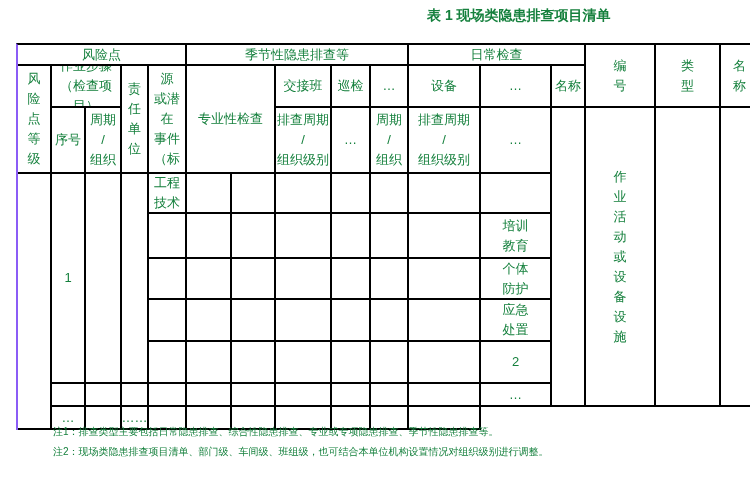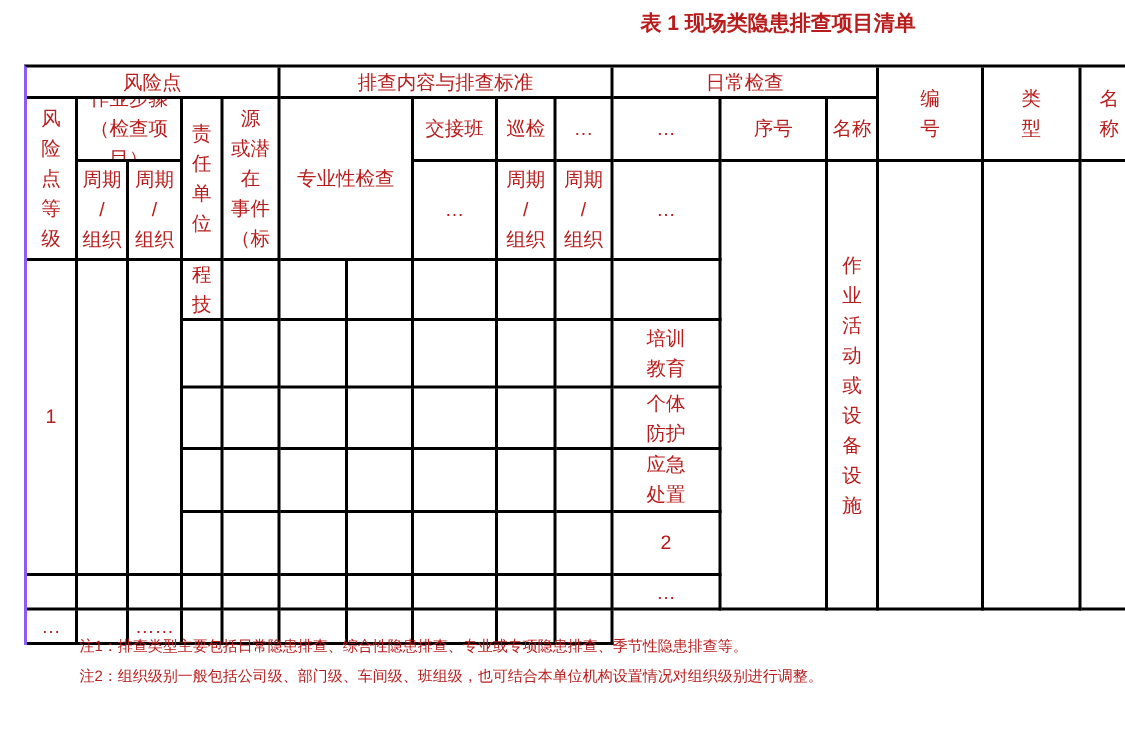--- a/index.html
+++ b/index.html
@@ -1,18 +1,18 @@
 <!DOCTYPE html>
 <html><head>
 <meta charset="utf-8">
 <style>
   html,body { margin:0; padding:0; background:#ffffff; }
   .page {
     position:relative; width:750px; height:491px; background:#ffffff;
-    font-family:"Liberation Sans","DejaVu Sans",sans-serif; color:#b91c1c;
+    font-family:"Liberation Sans","DejaVu Sans",sans-serif; color:#15803d;
     overflow:hidden;
   }
   .title {
     position:absolute; left:427px; top:7px;
     font-size:14px; font-weight:bold; white-space:nowrap;
   }
   .grid {
     position:absolute; left:16px; top:43px;
     display:grid;
     grid-template-columns:34px 34px 36px 27px 38px 45px 44px 56px 39px 38px 72px 71px 34px 70px 65px 39px;
@@ -42,21 +42,21 @@
 </head>
 <body>
 
 <div class="page">
 
   <div class="title">表 1 现场类隐患排查项目清单</div>
 
   <div class="grid">
 
     <div class="c cs5">风险点</div>
-    <div class="c cs5">排查内容与排查标准</div>
+    <div class="c cs5">季节性隐患排查等</div>
     <div class="c cs3">日常检查</div>
 
     <div class="c rs2 pre">编
 号</div>
     <div class="c rs2 pre">类
 型</div>
     <div class="c rs2 pre">名
 称</div>
     <div class="c rs2 pre">风
 险
@@ -68,24 +68,25 @@
     <div class="c rs2 pre">责任
 单位</div>
     <div class="c rs2 pre">危险源
 或潜在
 事件
 （标准）</div>
     <div class="c rs2 cs2">专业性检查</div>
     <div class="c">交接班</div>
     <div class="c">巡检</div>
     <div class="c">…</div>
+    <div class="c">设备</div>
     <div class="c">…</div>
 
+    <div class="c">名称</div>
     <div class="c">序号</div>
-    <div class="c">名称</div>
     <div class="c pre">排查周期
 /
 组织级别</div>
     <div class="c pre">排查周期
 /
 组织级别</div>
     <div class="c">…</div>
     <div class="c pre">排查周期
 /
 组织级别</div>
@@ -179,16 +180,16 @@
     <div class="c"></div>
     <div class="c"></div>
     <div class="c"></div>
     <div class="c"></div>
     <div class="c"></div>
 
   </div>
 
   <div class="notes">
     <div>注1：排查类型主要包括日常隐患排查、综合性隐患排查、专业或专项隐患排查、季节性隐患排查等。</div>
-    <div>注2：组织级别一般包括公司级、部门级、车间级、班组级，也可结合本单位机构设置情况对组织级别进行调整。</div>
+    <div>注2：现场类隐患排查项目清单、部门级、车间级、班组级，也可结合本单位机构设置情况对组织级别进行调整。</div>
   </div>
 
 </div>
 
 </body></html>

